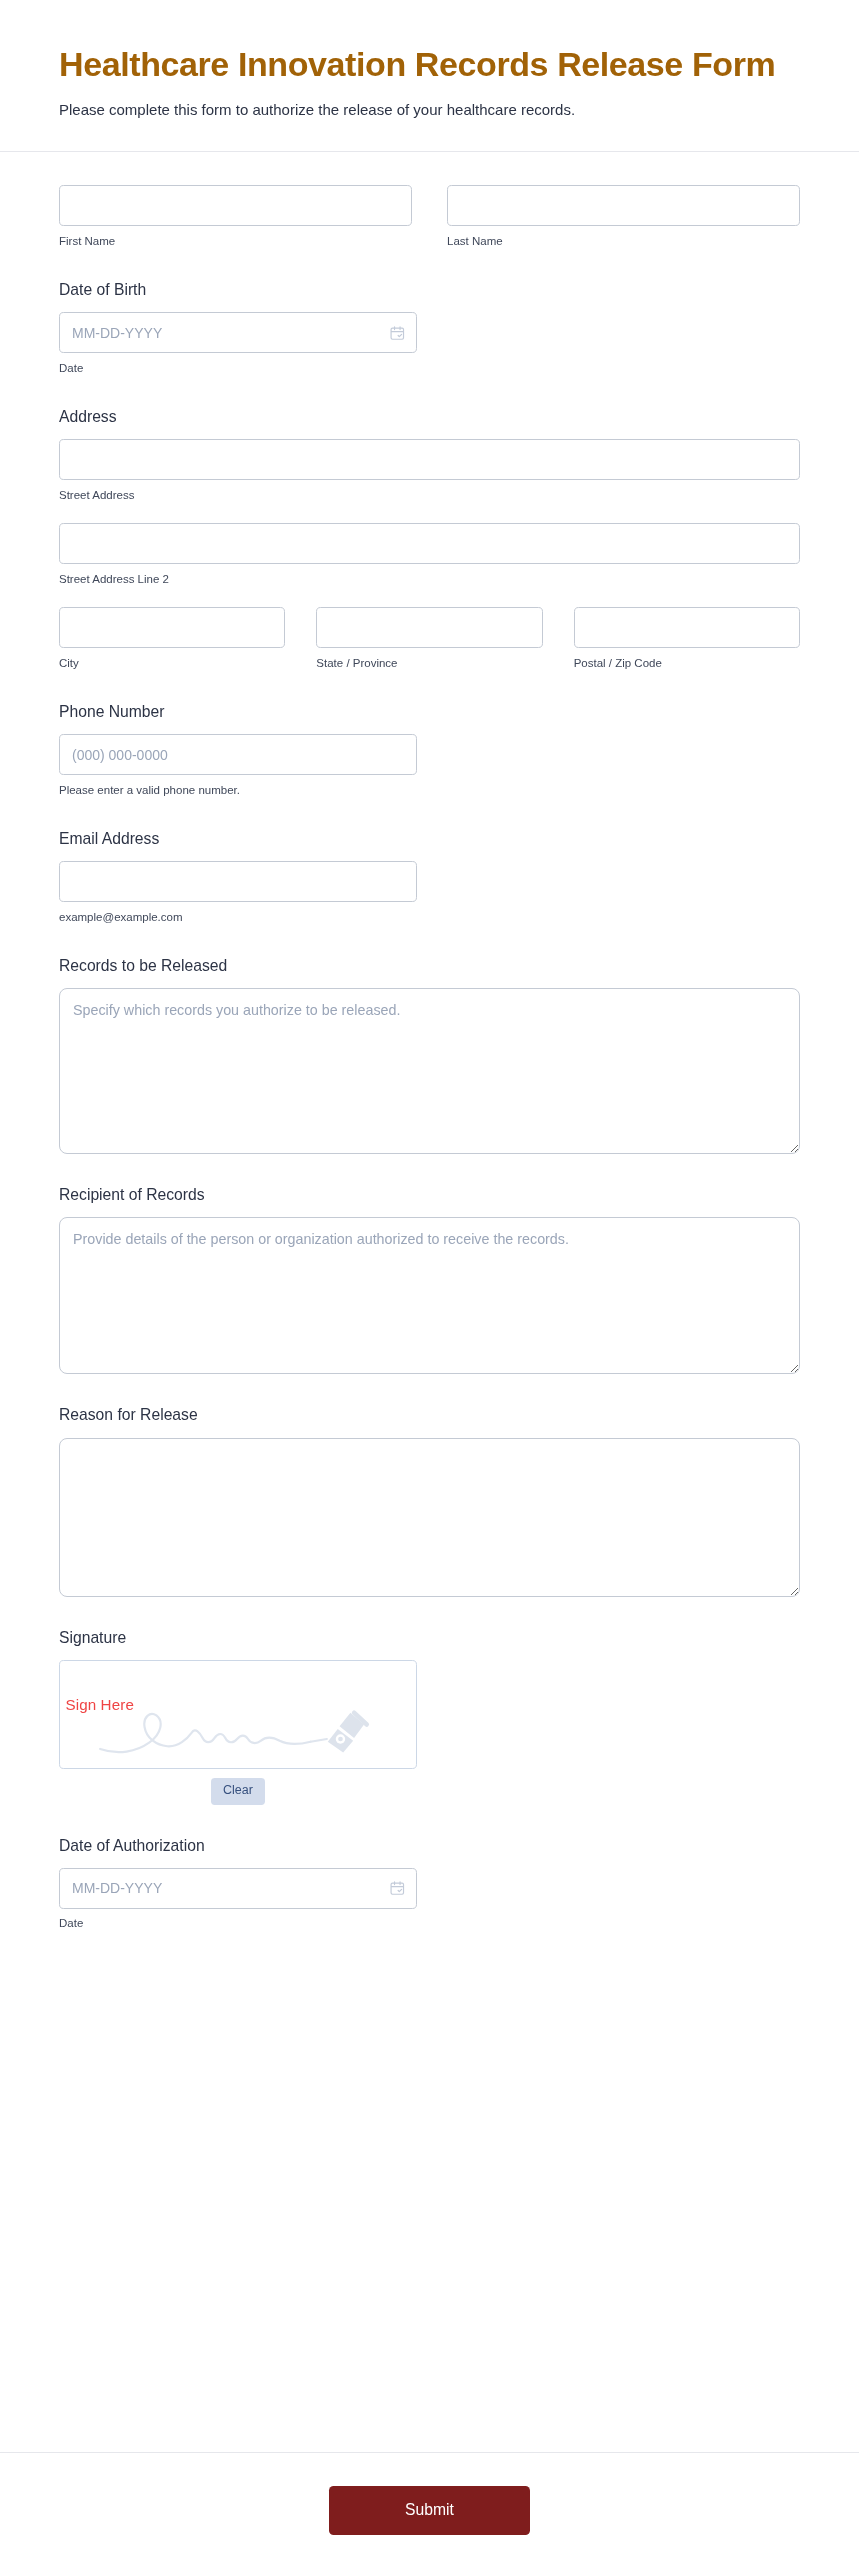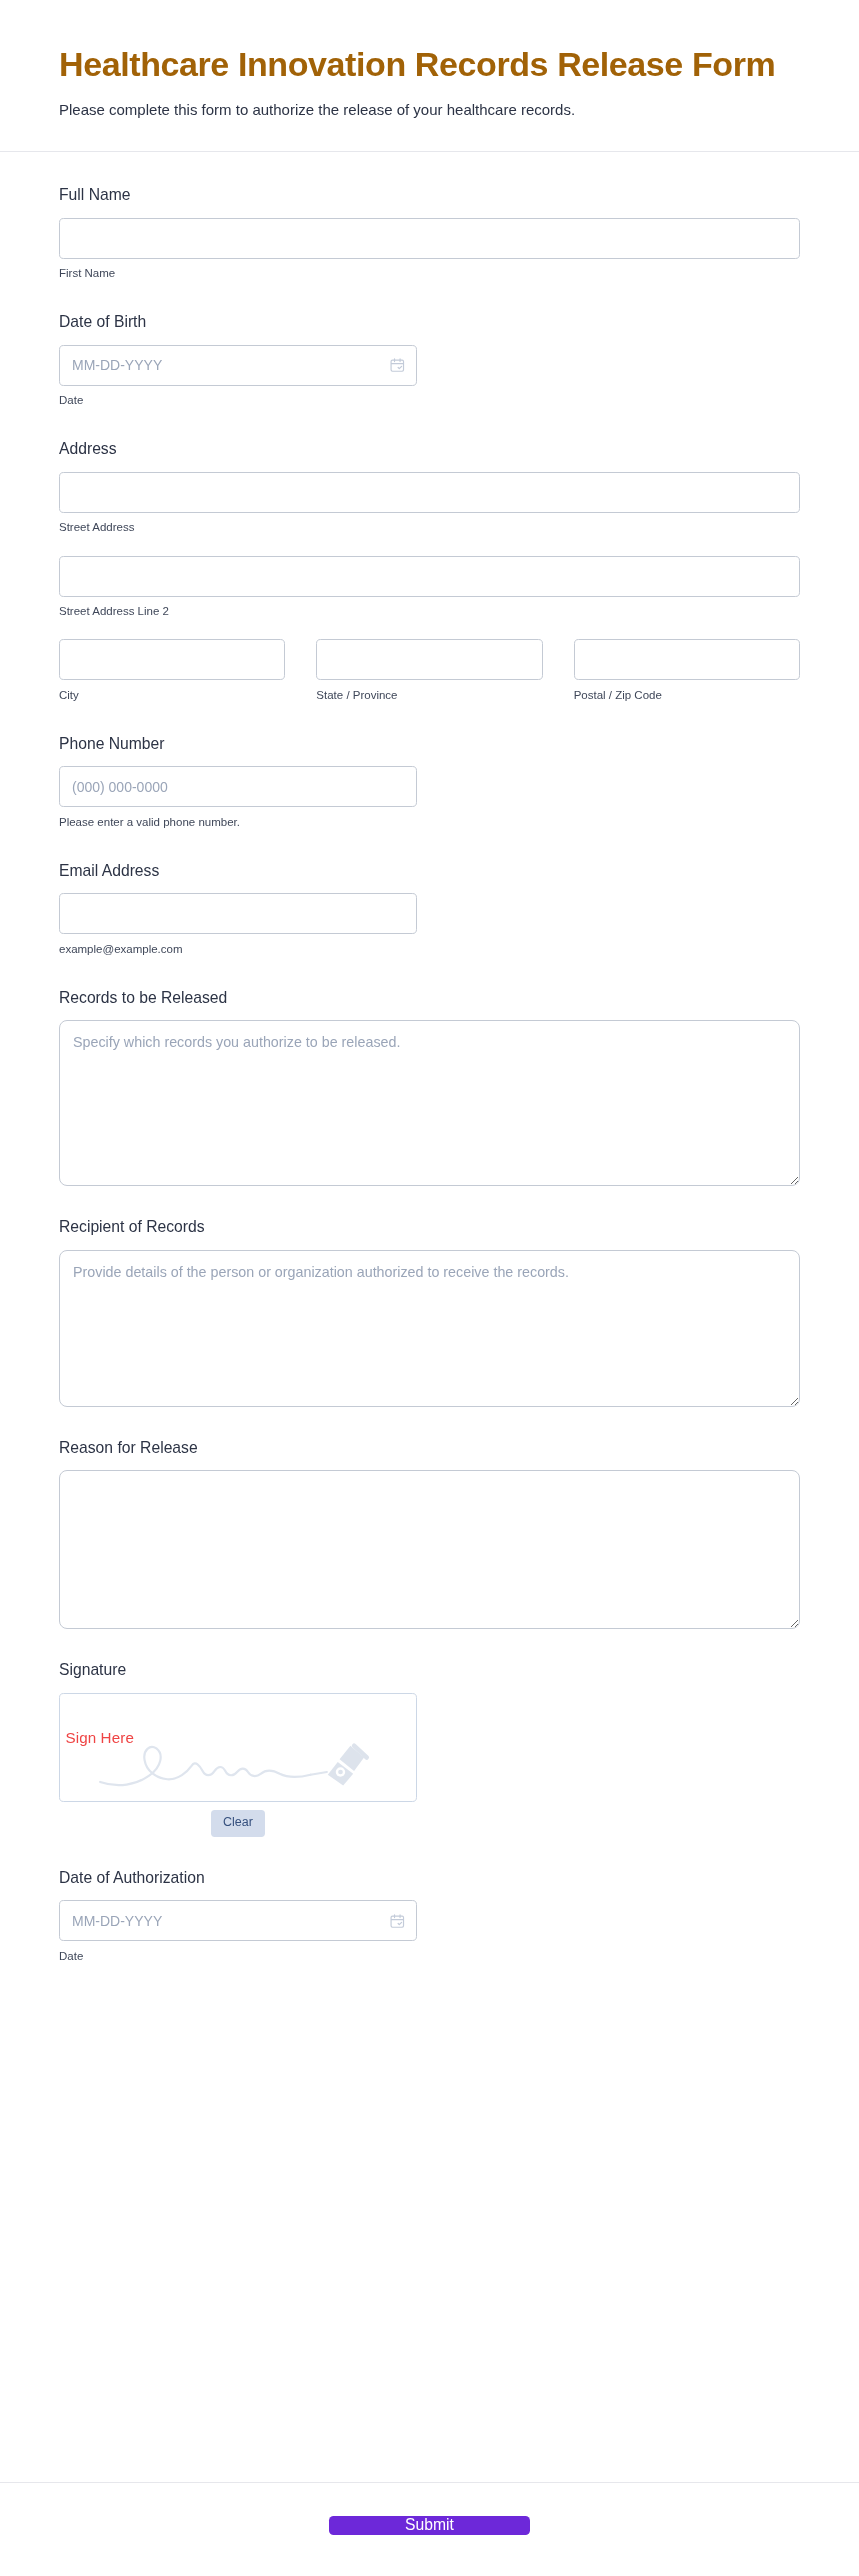--- a/index.html
+++ b/index.html
@@ -197,49 +197,52 @@
   .form-footer {
     border-top: 0.9px solid #e6e7ec;
     padding: 33px 59px 41px 59px;
     text-align: center;
     background: #ffffff;
   }
   .submit-btn {
     font-family: "Liberation Sans", "DejaVu Sans", sans-serif;
     display: inline-block;
     min-width: 201px;
-    padding: 0 35px;
+    padding: 15px 35px;
     font-size: 15.7px;
     font-weight: 400;
     color: #ffffff;
-    background: #6d28d9;
+    background: #7f1d1d;
     border: none;
     border-radius: 4.6px;
     cursor: pointer;
     line-height: 1.2;
   }
 </style>
 </head>
 <body>
 
 <div class="form-page">
 
   <div class="form-header">
     <h1 class="form-title">Healthcare Innovation Records Release Form</h1>
     <p class="form-subtitle">Please complete this form to authorize the release of your healthcare records.</p>
   </div>
 
   <div class="form-body">
 
     <div class="field-block">
-      <span class="field-label">Full Name</span>
       <div class="row2">
         <div class="col">
           <input class="tinput" type="text" placeholder="" style="">
           <span class="sub-label">First Name</span>
+        </div>
+        <div class="col">
+          <input class="tinput" type="text" placeholder="" style="">
+          <span class="sub-label">Last Name</span>
         </div>
       </div>
     </div>
 
     <div class="field-block">
       <span class="field-label">Date of Birth</span>
       <div class="date-wrap">
         <input class="tinput" type="text" placeholder="MM-DD-YYYY" style="">
         <svg class="cal-icon" viewBox="0 0 24 24" fill="none">
           <rect x="3" y="5" width="18" height="16" rx="2" stroke="#c3cbd9" stroke-width="1.7"></rect>

